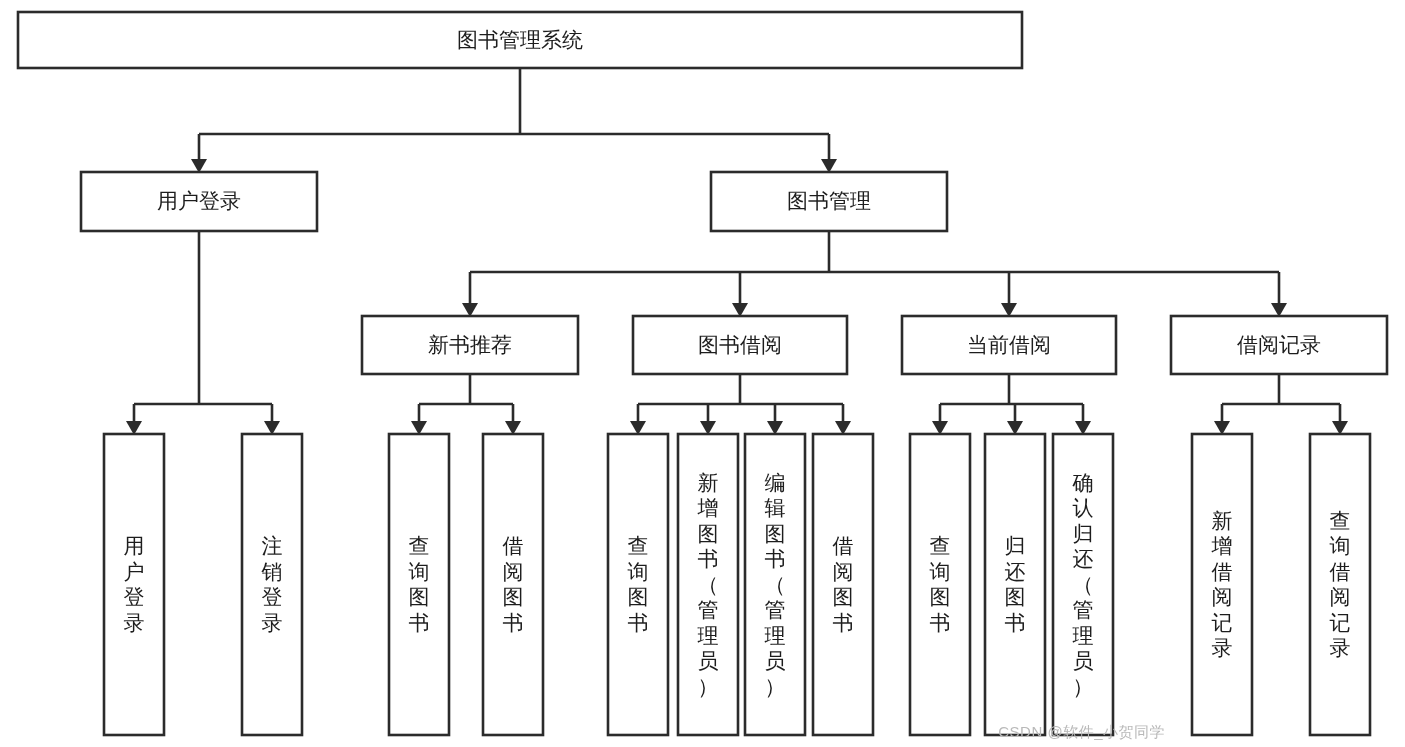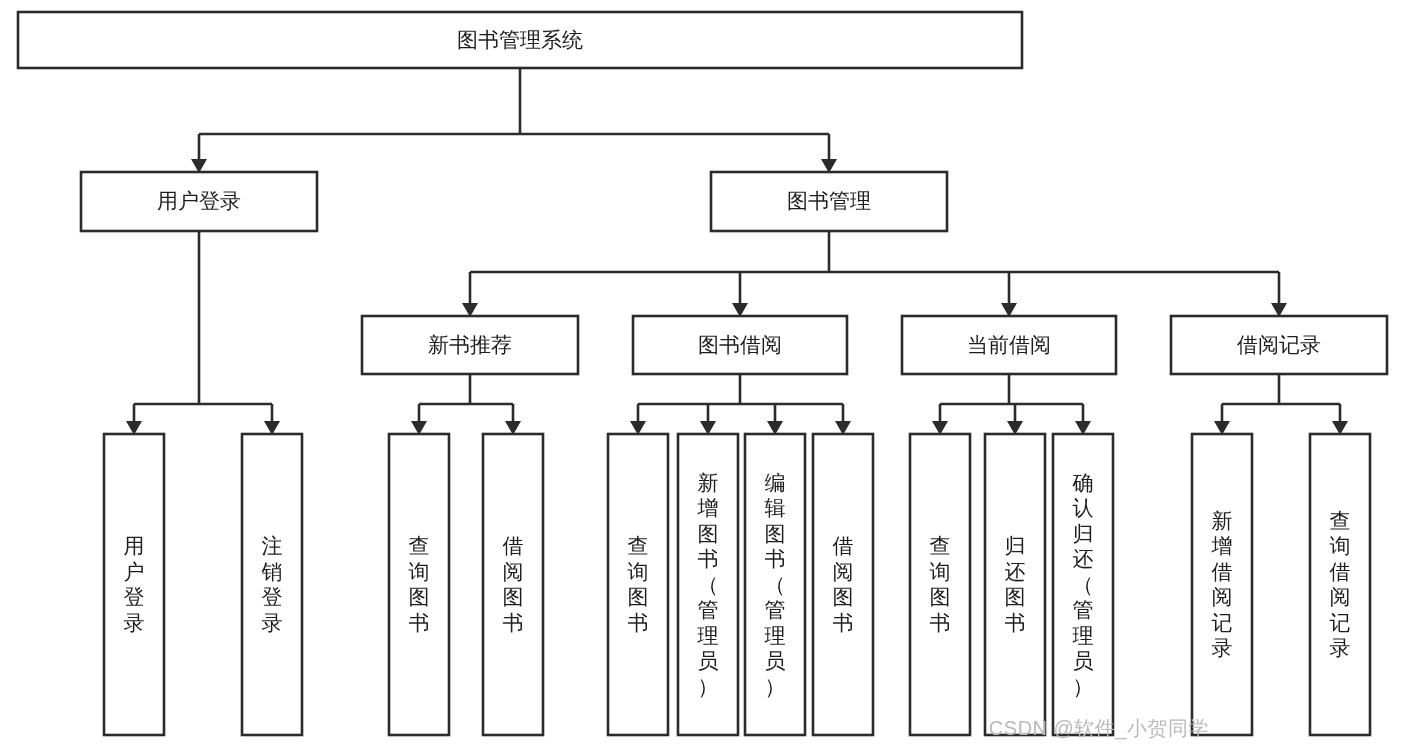--- a/index.html
+++ b/index.html
@@ -13,21 +13,20 @@
     width: 1405px;
     height: 747px;
     overflow: hidden;
     position: relative;
   }
   #diagram-root {
     position: relative;
     width: 1191px;
     height: 747px;
     background: #ffffff;
-    padding-left: 32px;
   }
   svg#tree-svg {
     position: absolute;
     left: 0;
     top: 0;
     width: 1405px;
     height: 747px;
     display: block;
   }
   .node-box {
@@ -53,24 +52,24 @@
     dominant-baseline: middle;
   }
   .node-label-vertical {
     fill: #1d1d1d;
     font-family: "Liberation Sans", "DejaVu Sans", sans-serif;
     font-size: 21px;
     text-anchor: middle;
   }
   .watermark {
     position: absolute;
-    right: 14px;
+    right: 26px;
     bottom: 5px;
     font-family: "Liberation Sans", "DejaVu Sans", sans-serif;
-    font-size: 20px;
+    font-size: 15px;
     color: #b9b9b9;
     letter-spacing: 0.5px;
     white-space: nowrap;
     user-select: none;
   }
 </style>
 </head>
 <body>
 
 <div id="diagram-root">

